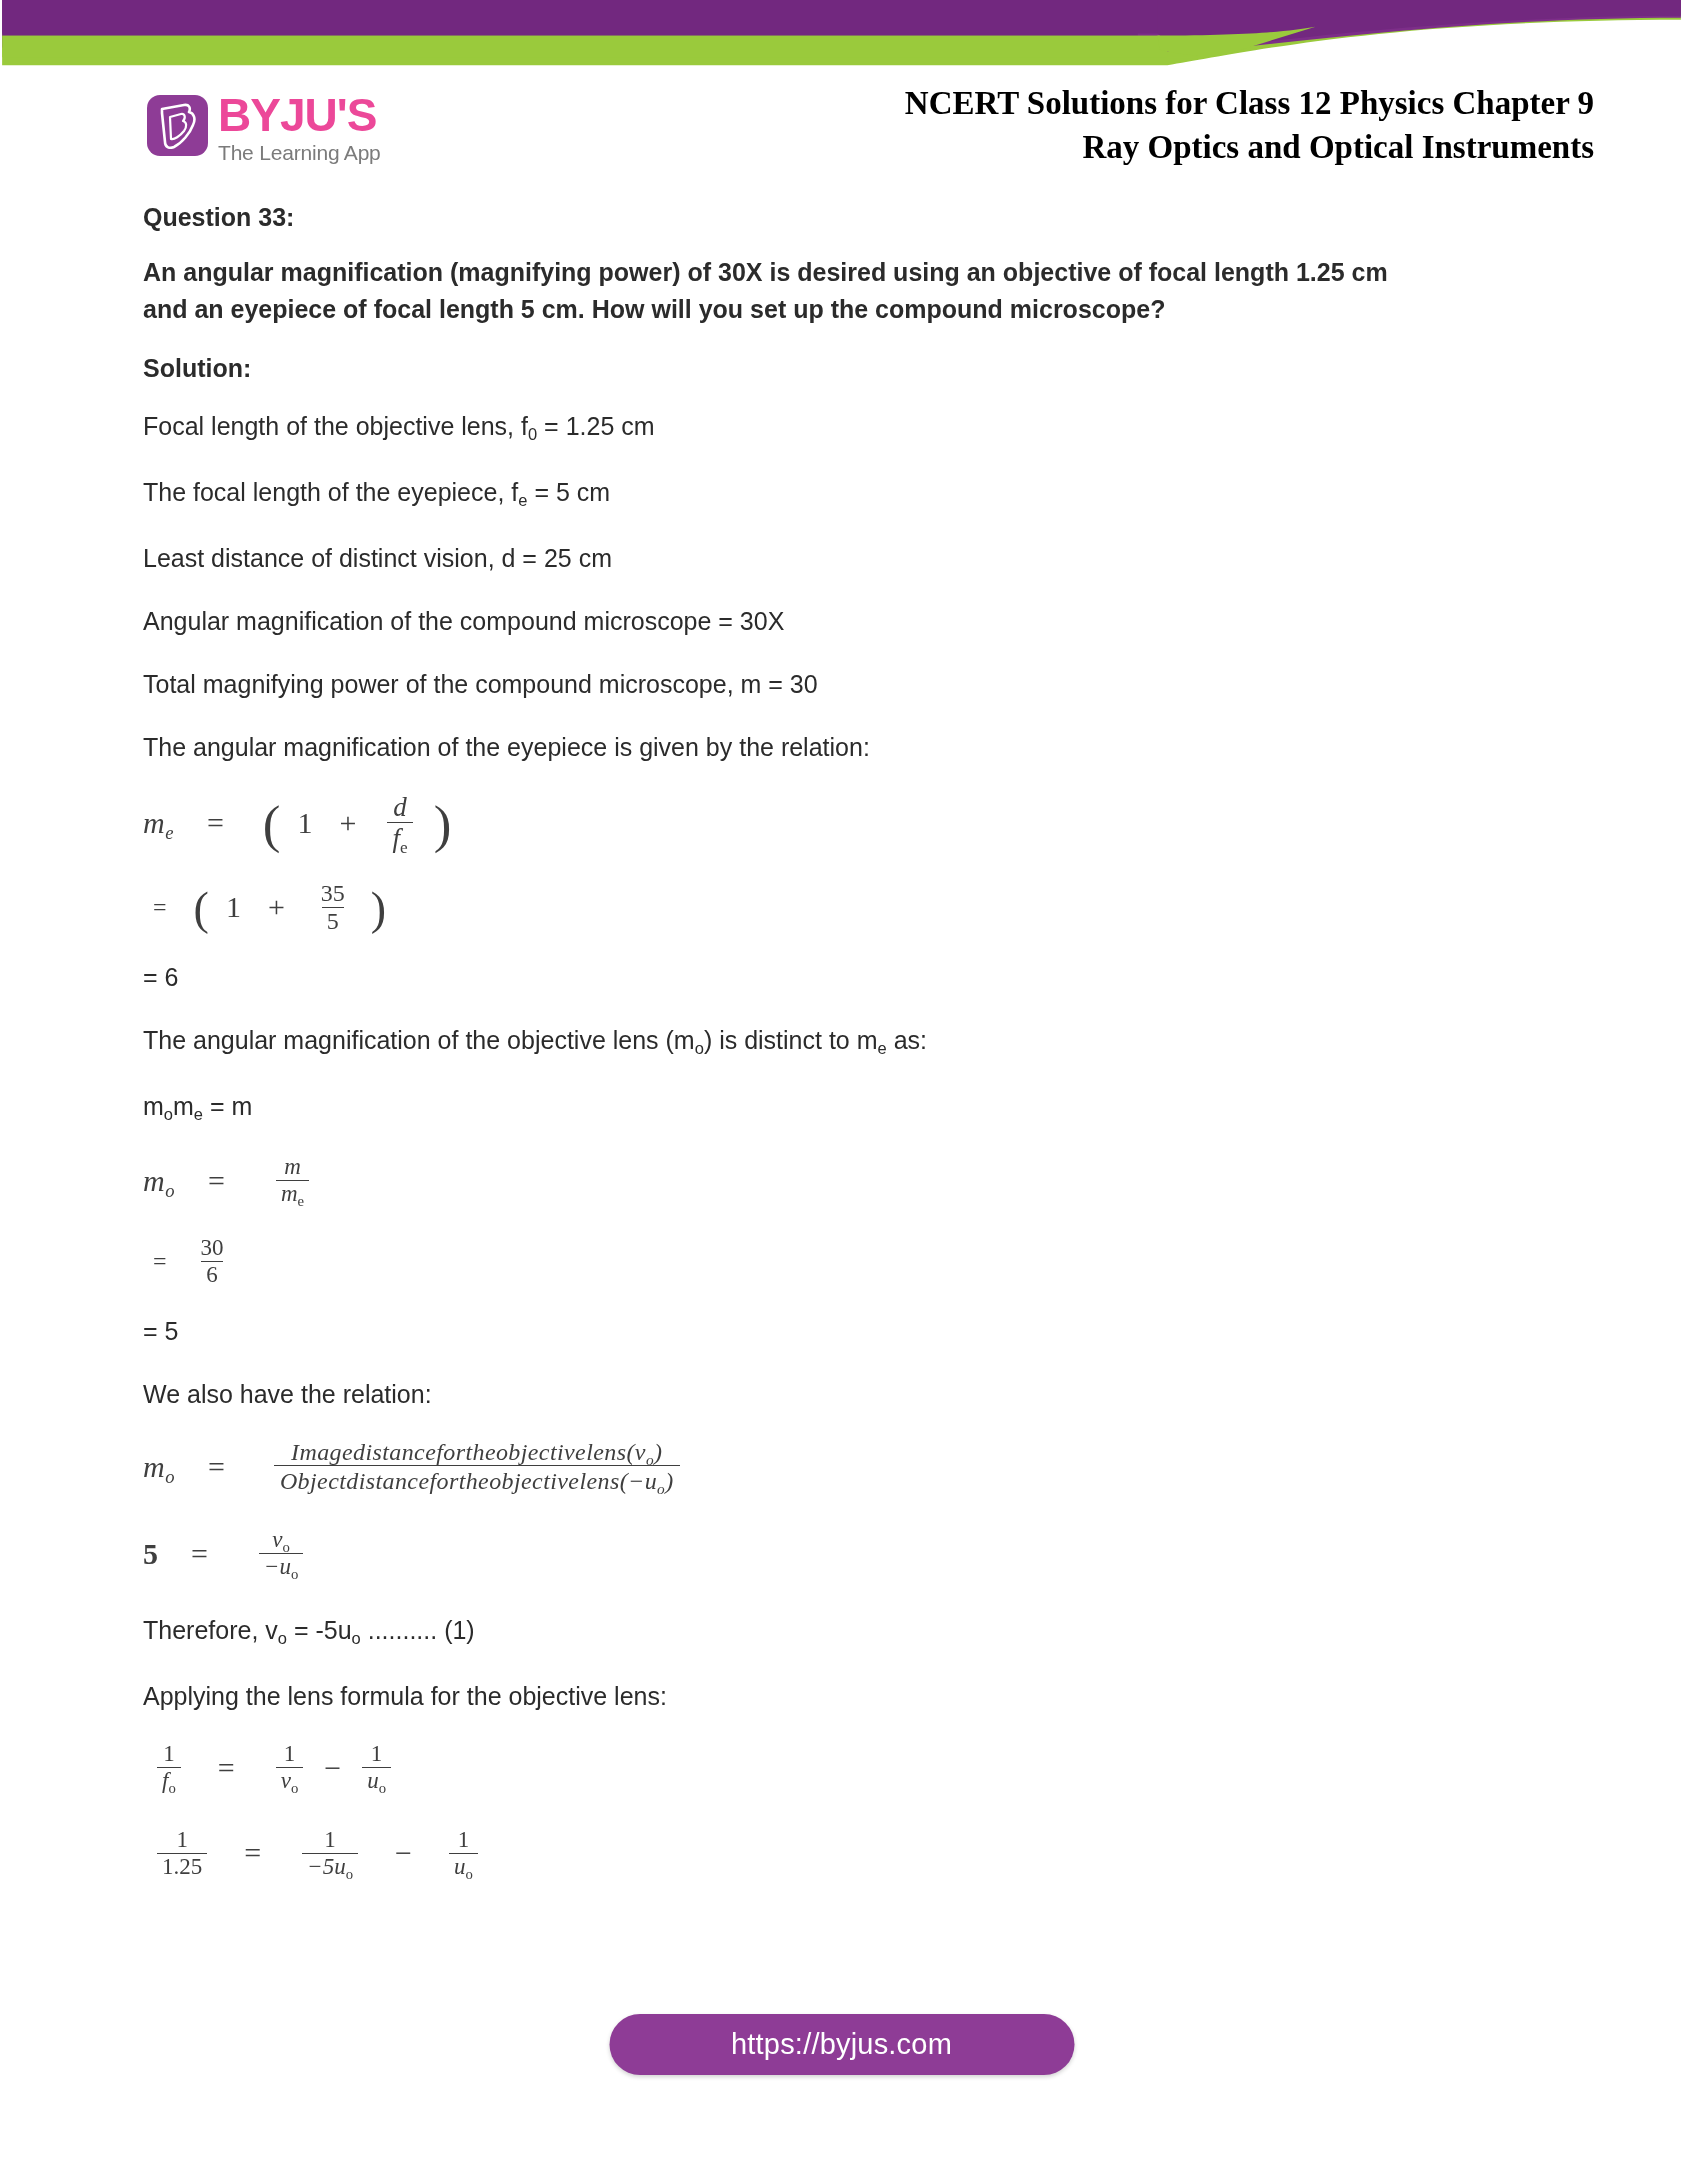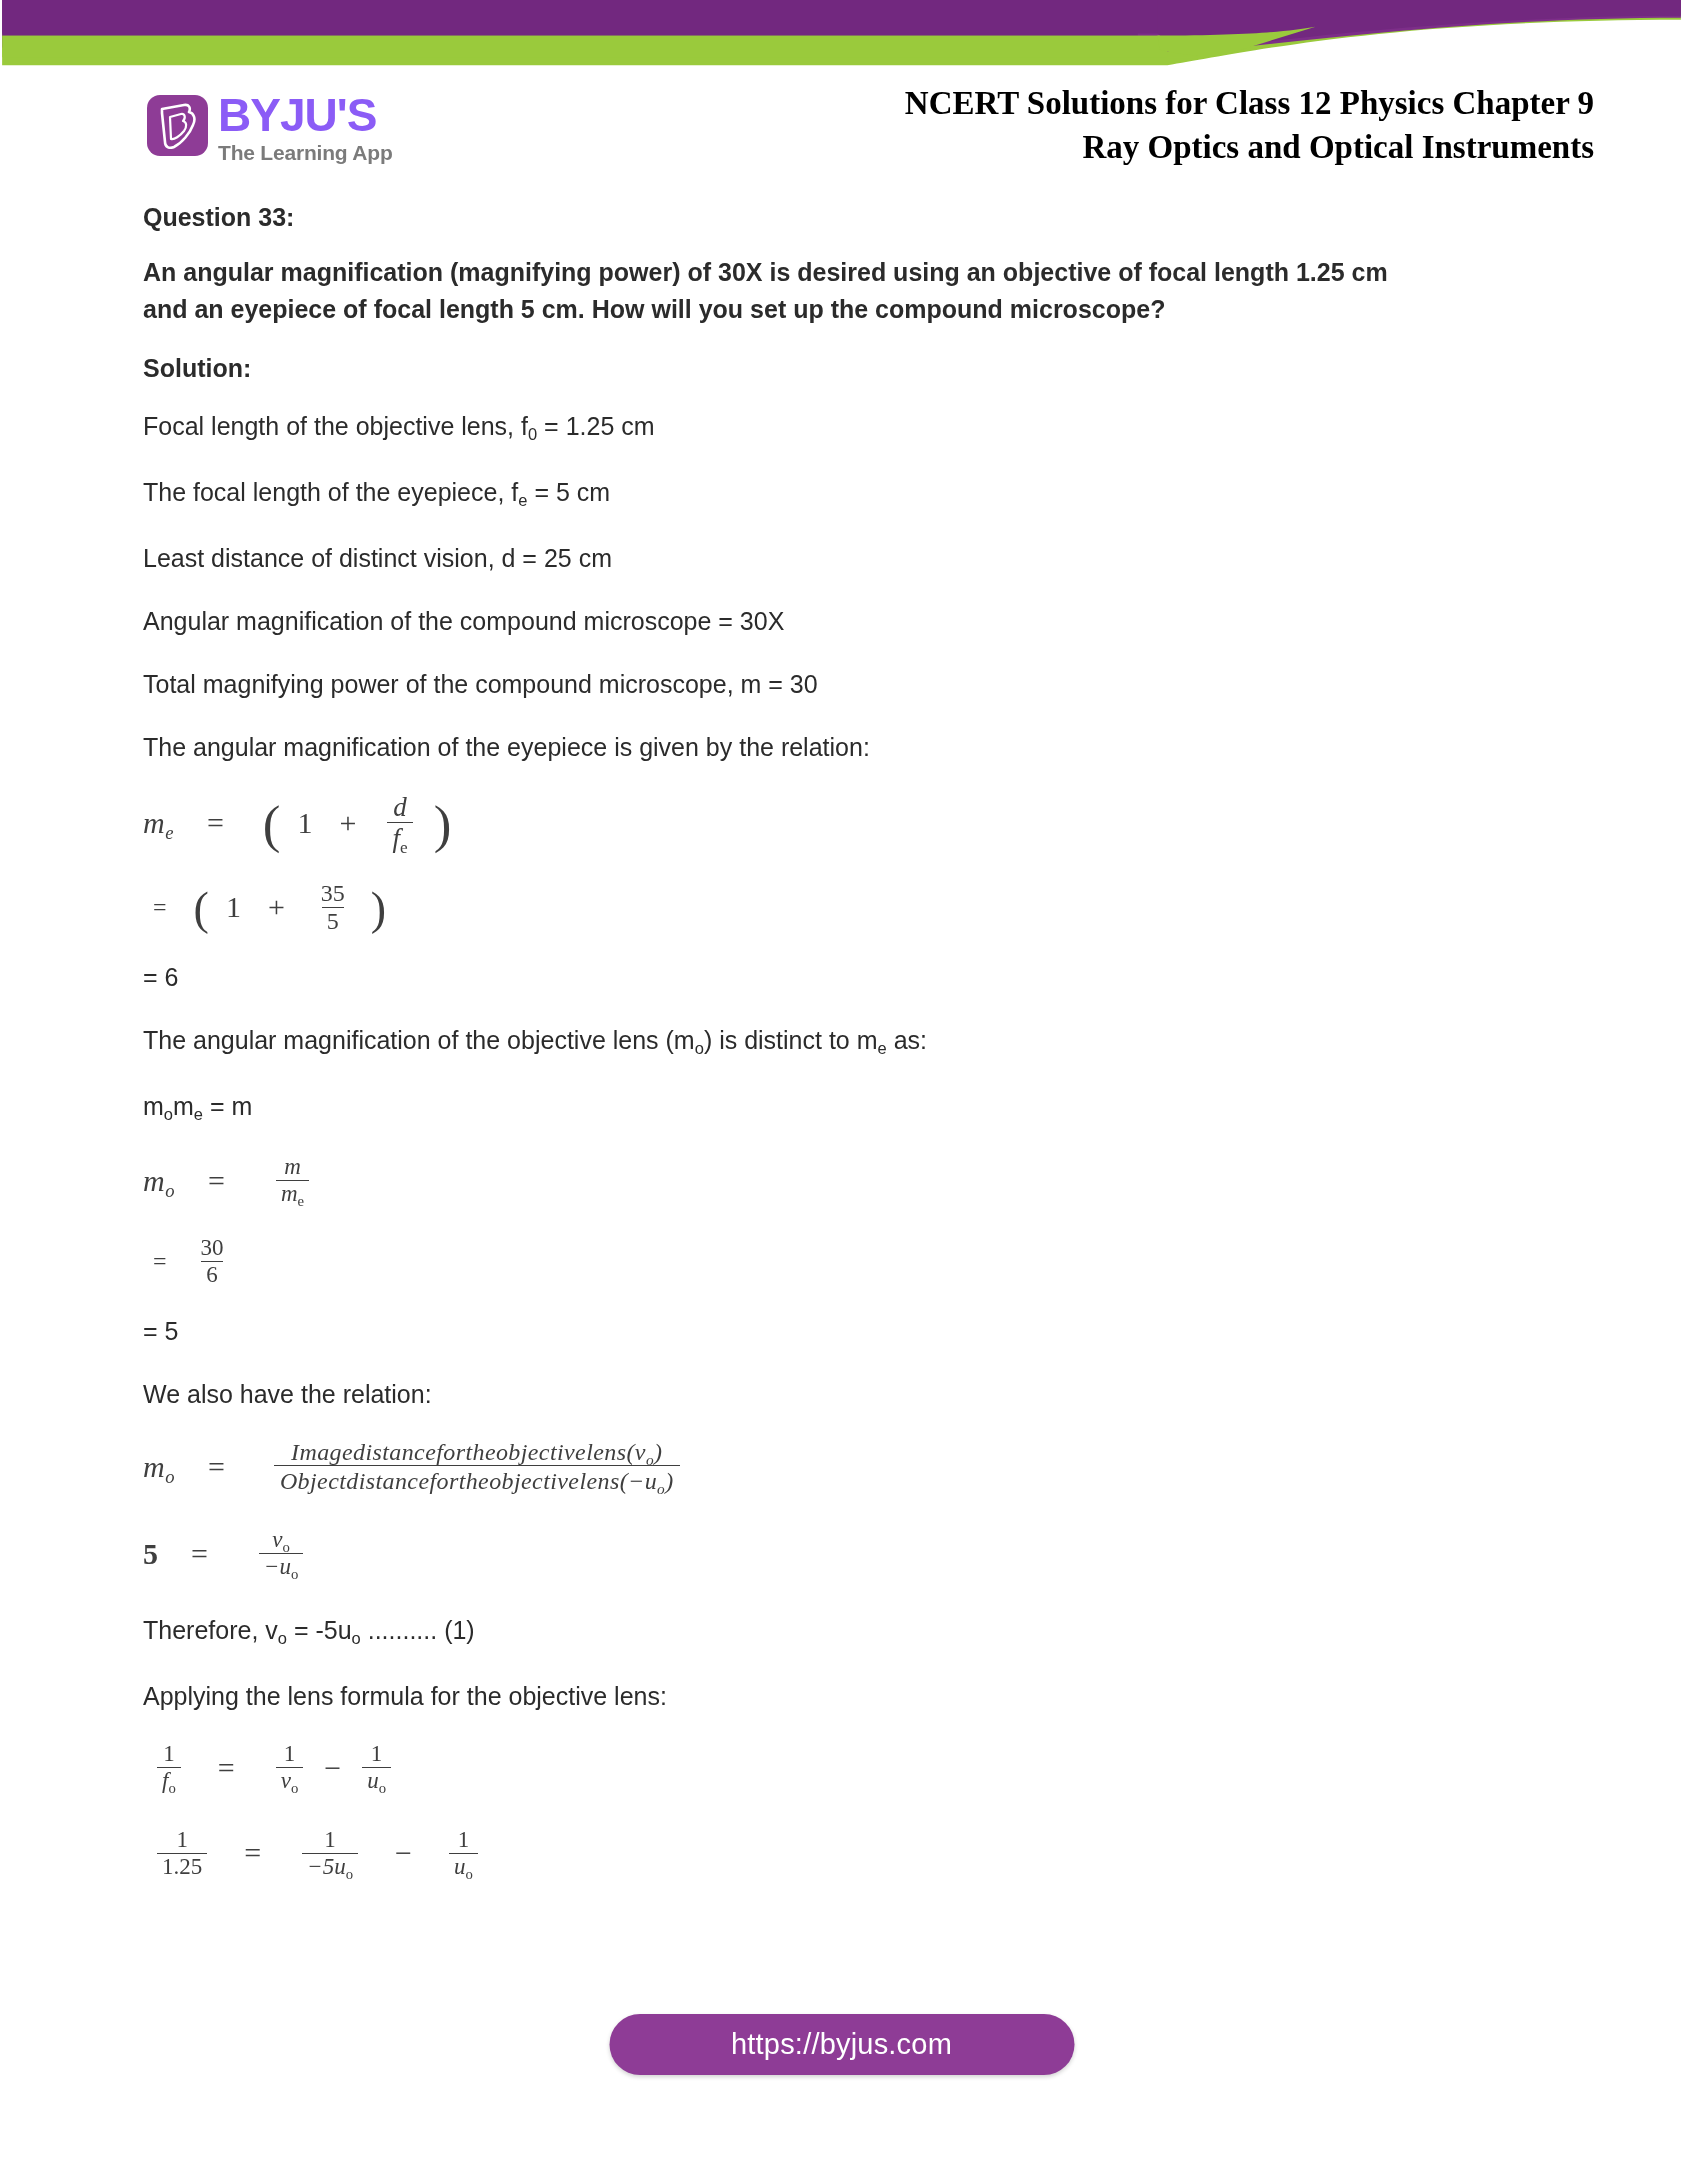--- a/index.html
+++ b/index.html
@@ -61,26 +61,26 @@
     margin-left: 10px;
     display: flex;
     flex-direction: column;
     justify-content: flex-start;
   }
   .logo-title {
     font-family: "Liberation Sans", sans-serif;
     font-weight: bold;
     font-size: 46px;
     line-height: 44px;
-    color: #8b5cf6;
+    color: #ec4899;
     letter-spacing: -1px;
   }
   .logo-sub {
     font-family: "Liberation Sans", sans-serif;
-    font-weight: bold;
+    font-weight: normal;
     font-size: 21px;
     line-height: 24px;
     color: #7b7b7b;
     margin-top: 4px;
     letter-spacing: -0.2px;
   }
 
   .doc-title {
     position: absolute;
     right: 89px;

